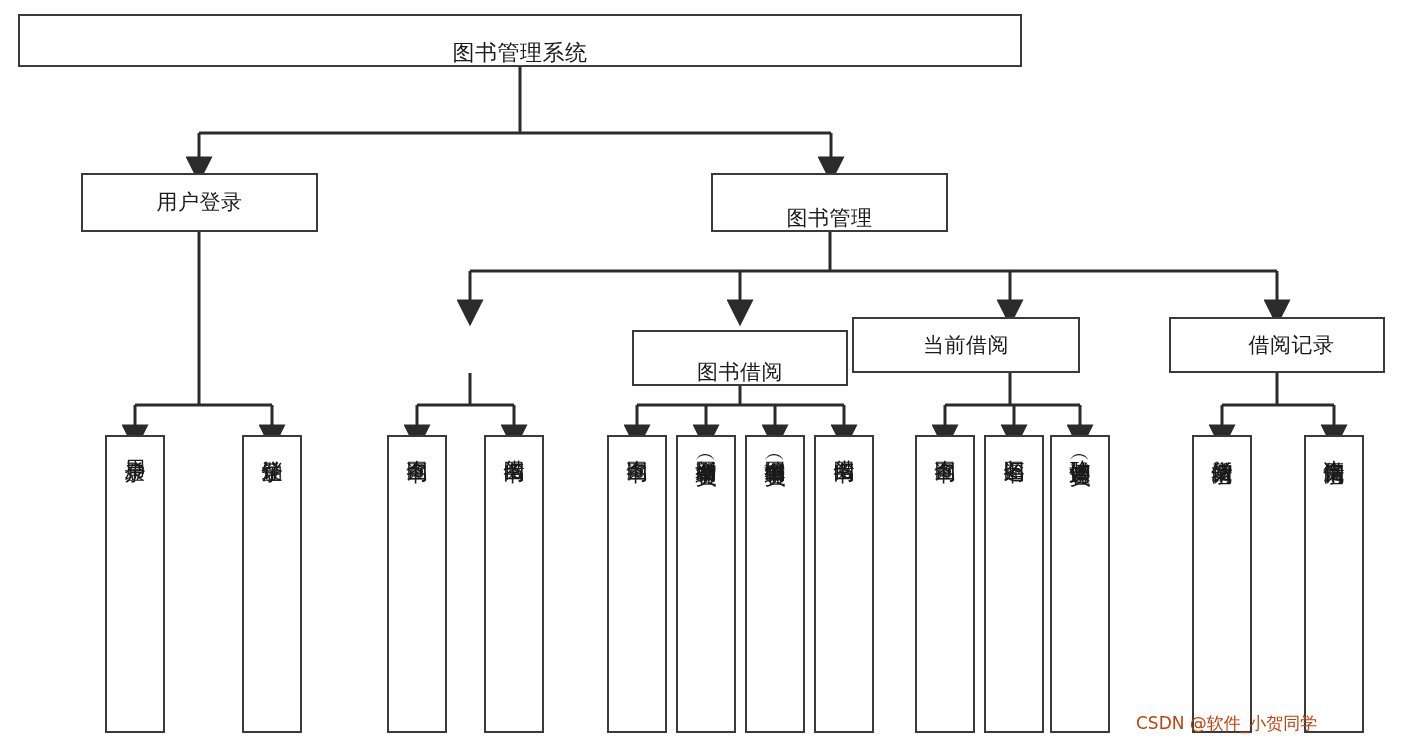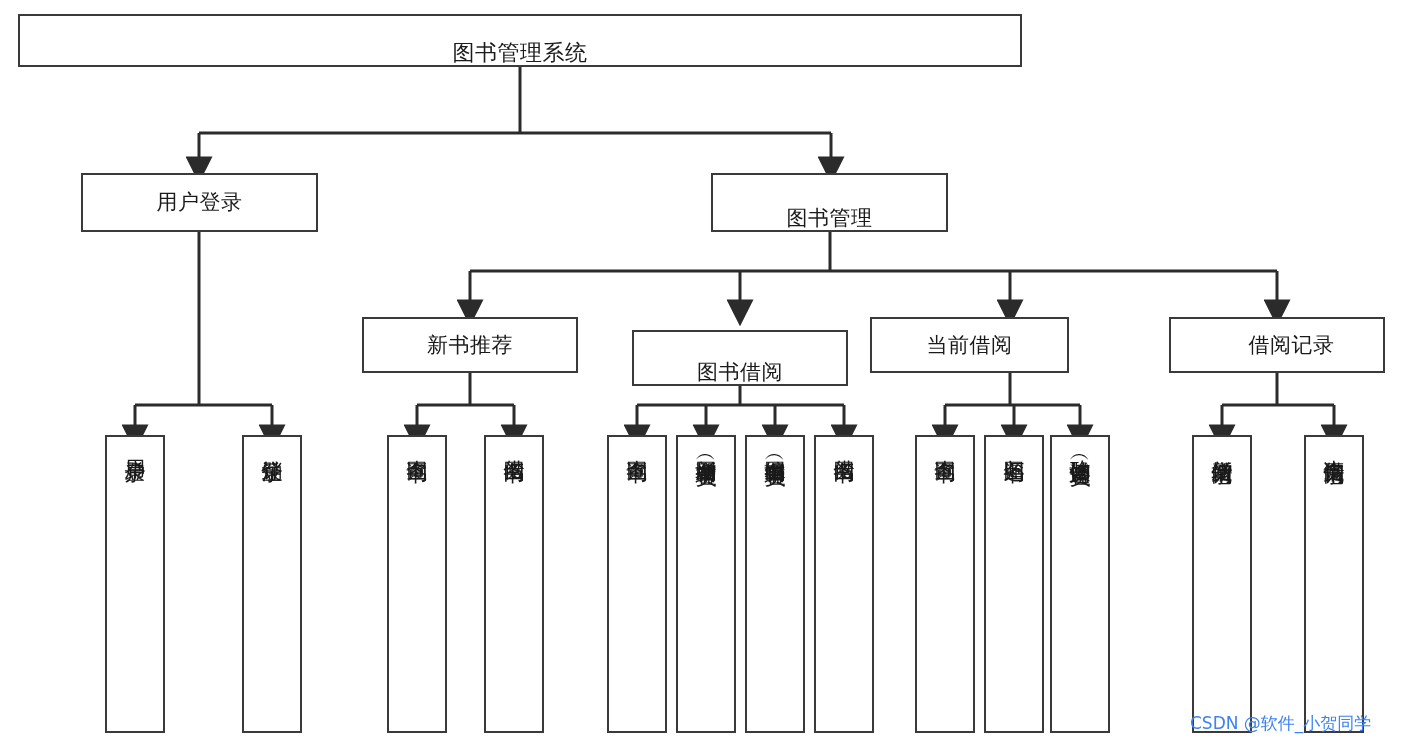--- a/index.html
+++ b/index.html
@@ -59,24 +59,24 @@
   .node.vert .label {
     writing-mode: vertical-rl;
     text-orientation: upright;
     font-size: 21px;
     line-height: 1.05;
     letter-spacing: 1px;
     white-space: nowrap;
   }
   .watermark {
     position: absolute;
-    left: 1190px;
+    left: 1136px;
     top: 712px;
     font-size: 17px;
-    color: #3b82f6;
+    color: #c2410c;
     white-space: nowrap;
     z-index: 3;
     font-family: "DejaVu Sans", "Liberation Sans", sans-serif;
   }
 </style>
 </head>
 <body>
 
 <div id="diagram">
 
@@ -134,27 +134,24 @@
     <span class="label">图书管理系统</span>
   </div>
 
   <div class="node horiz" style="left:81px; top:173px; width:237px; height:59px;">
     <span class="label">用户登录</span>
   </div>
   <div class="node horiz" style="left:711px; top:173px; width:237px; height:59px;align-items:flex-end;">
     <span class="label">图书管理</span>
   </div>
 
-  <div class="node horiz" style="left:362px; top:317px; width:216px; height:56px;">
-    <span class="label">新书推荐</span>
-  </div>
   <div class="node horiz" style="left:632px; top:330px; width:216px; height:56px;align-items:flex-end;">
     <span class="label">图书借阅</span>
   </div>
-  <div class="node horiz" style="left:870px; top:317px; width:199px; height:56px;">
+  <div class="node horiz" style="left:852px; top:317px; width:228px; height:56px;">
     <span class="label">当前借阅</span>
   </div>
   <div class="node horiz" style="left:1169px; top:317px; width:216px; height:56px;padding-left:29px;">
     <span class="label">借阅记录</span>
   </div>
 
   <div class="node vert" style="left:105px; top:435px; width:60px; height:298px;">
     <span class="label">用户登录</span>
   </div>
   <div class="node vert" style="left:242px; top:435px; width:60px; height:298px;">

